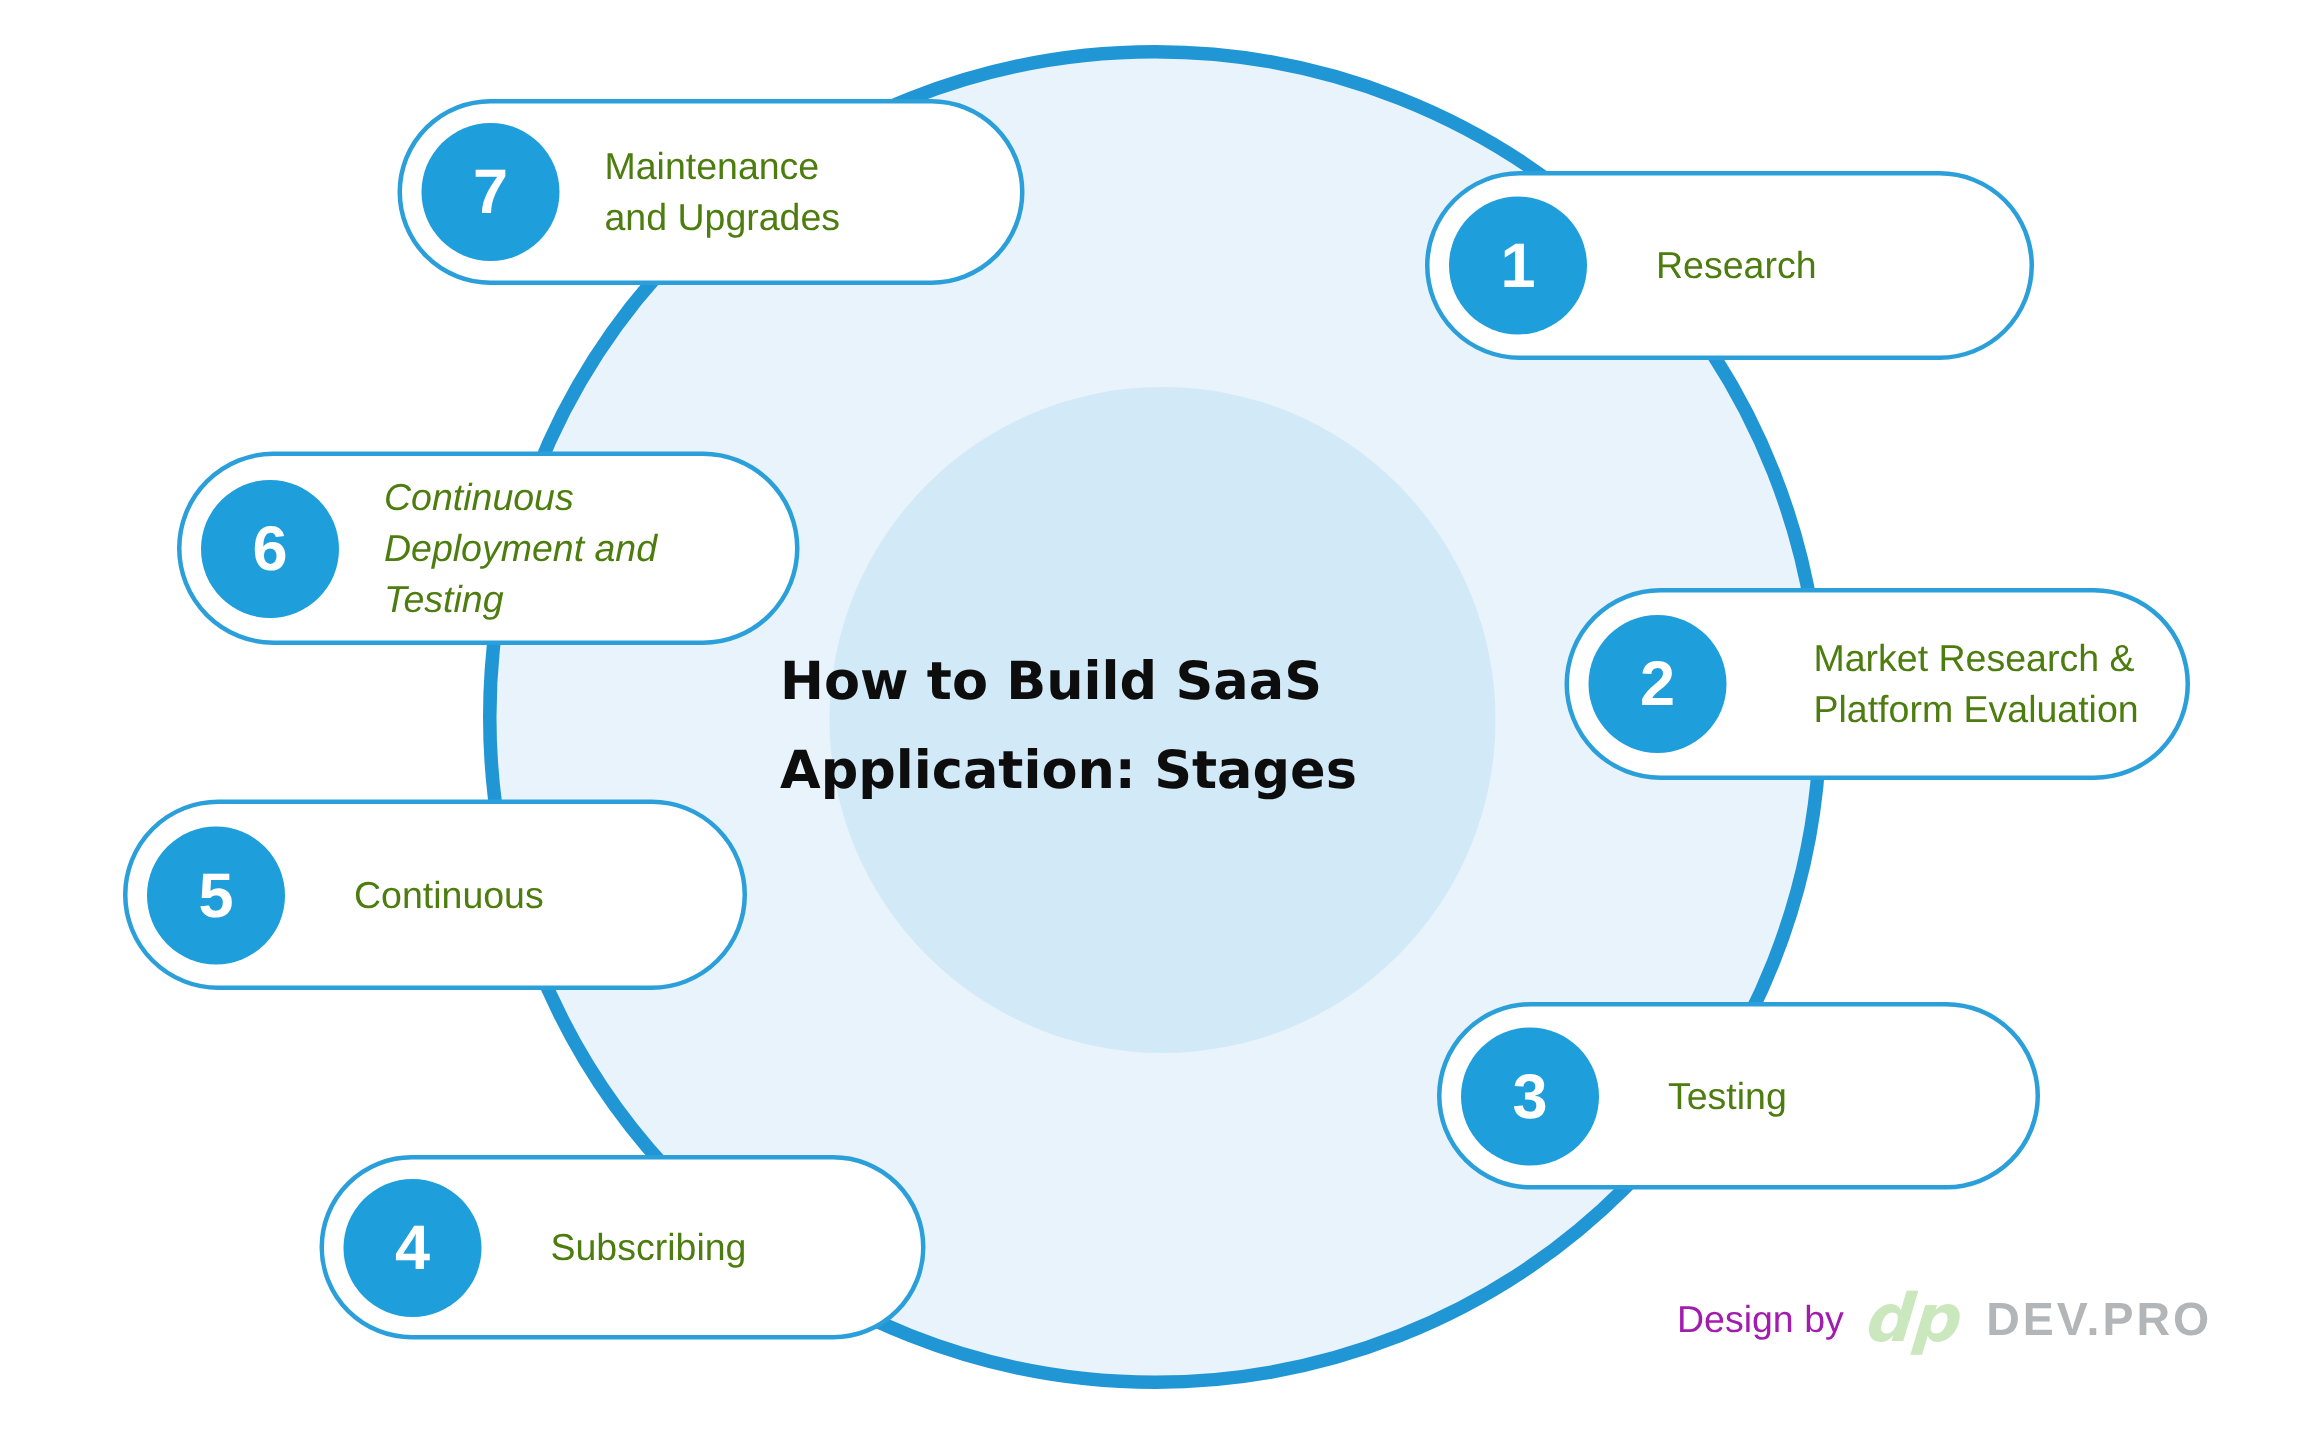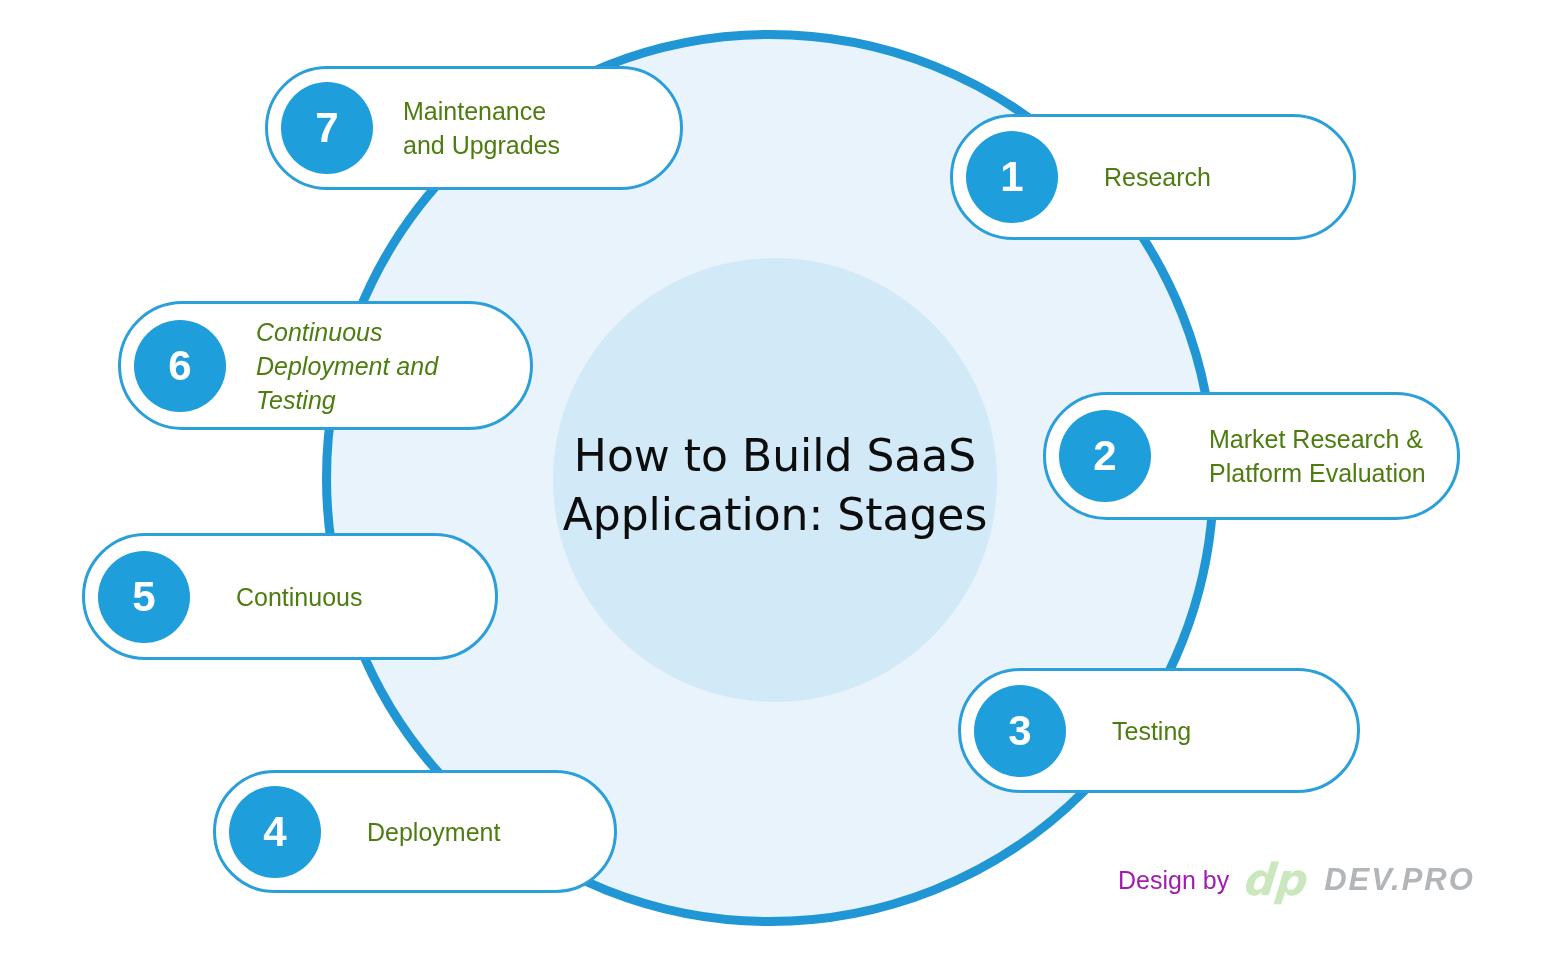--- a/index.html
+++ b/index.html
@@ -11,22 +11,22 @@
     position:absolute;left:322px;top:30px;width:878px;height:878px;
     background:#e8f3fb;border:9px solid #2196d5;border-radius:50%;
     box-sizing:content-box;z-index:1;
   }
   .inner-circle{
     position:absolute;left:553px;top:258px;width:444px;height:444px;
     background:#d2e9f7;border-radius:50%;z-index:2;
   }
   .title{
     position:absolute;left:520px;top:426px;width:510px;z-index:3;
-    text-align:center;font-family:"DejaVu Sans","Liberation Sans",sans-serif;
-    font-weight:normal;font-size:44px;line-height:59px;color:#0d0d0d;
+    font-family:"DejaVu Sans","Liberation Sans",sans-serif;
+    font-weight:bold;font-size:35px;line-height:59px;color:#0d0d0d;
   }
   .pill{
     position:absolute;z-index:4;background:#ffffff;
     border:3px solid #2b9fd9;border-radius:70px;
     display:flex;align-items:center;gap:46px;
     padding-left:13px;box-sizing:border-box;
   }
   .badge{
     width:92px;height:92px;border-radius:50%;background:#1e9edb;
     color:#ffffff;font-size:42px;font-weight:bold;
@@ -47,21 +47,21 @@
     position:absolute;left:1118px;top:858px;z-index:5;
     display:flex;align-items:center;gap:16px;
   }
   .design-by{font-size:25px;color:#a21caf;}
   .dp-logo{
     font-family:"DejaVu Sans",sans-serif;
     font-size:44px;font-weight:bold;font-style:italic;
     color:#cbe7bd;line-height:1;transform:skewX(-6deg);
   }
   .brand{
-    font-size:31px;font-weight:bold;font-style:italic;
+    font-size:31px;font-weight:bold;
     color:#b3b6b9;letter-spacing:2px;
   }
 </style>
 </head>
 <body>
 
 <div class="big-circle"></div>
 <div class="inner-circle"></div>
 
 <div class="title">
@@ -79,21 +79,21 @@
   <div class="label">Market Research &amp; Platform Evaluation</div>
 </div>
 
 <div class="pill p3">
   <div class="badge">3</div>
   <div class="label">Testing</div>
 </div>
 
 <div class="pill p4">
   <div class="badge">4</div>
-  <div class="label">Deployment</div>
+  <div class="label">Subscribing</div>
 </div>
 
 <div class="pill p5">
   <div class="badge">5</div>
   <div class="label">Continuous</div>
 </div>
 
 <div class="pill p6">
   <div class="badge">6</div>
   <div class="label">Continuous Deployment and Testing</div>

